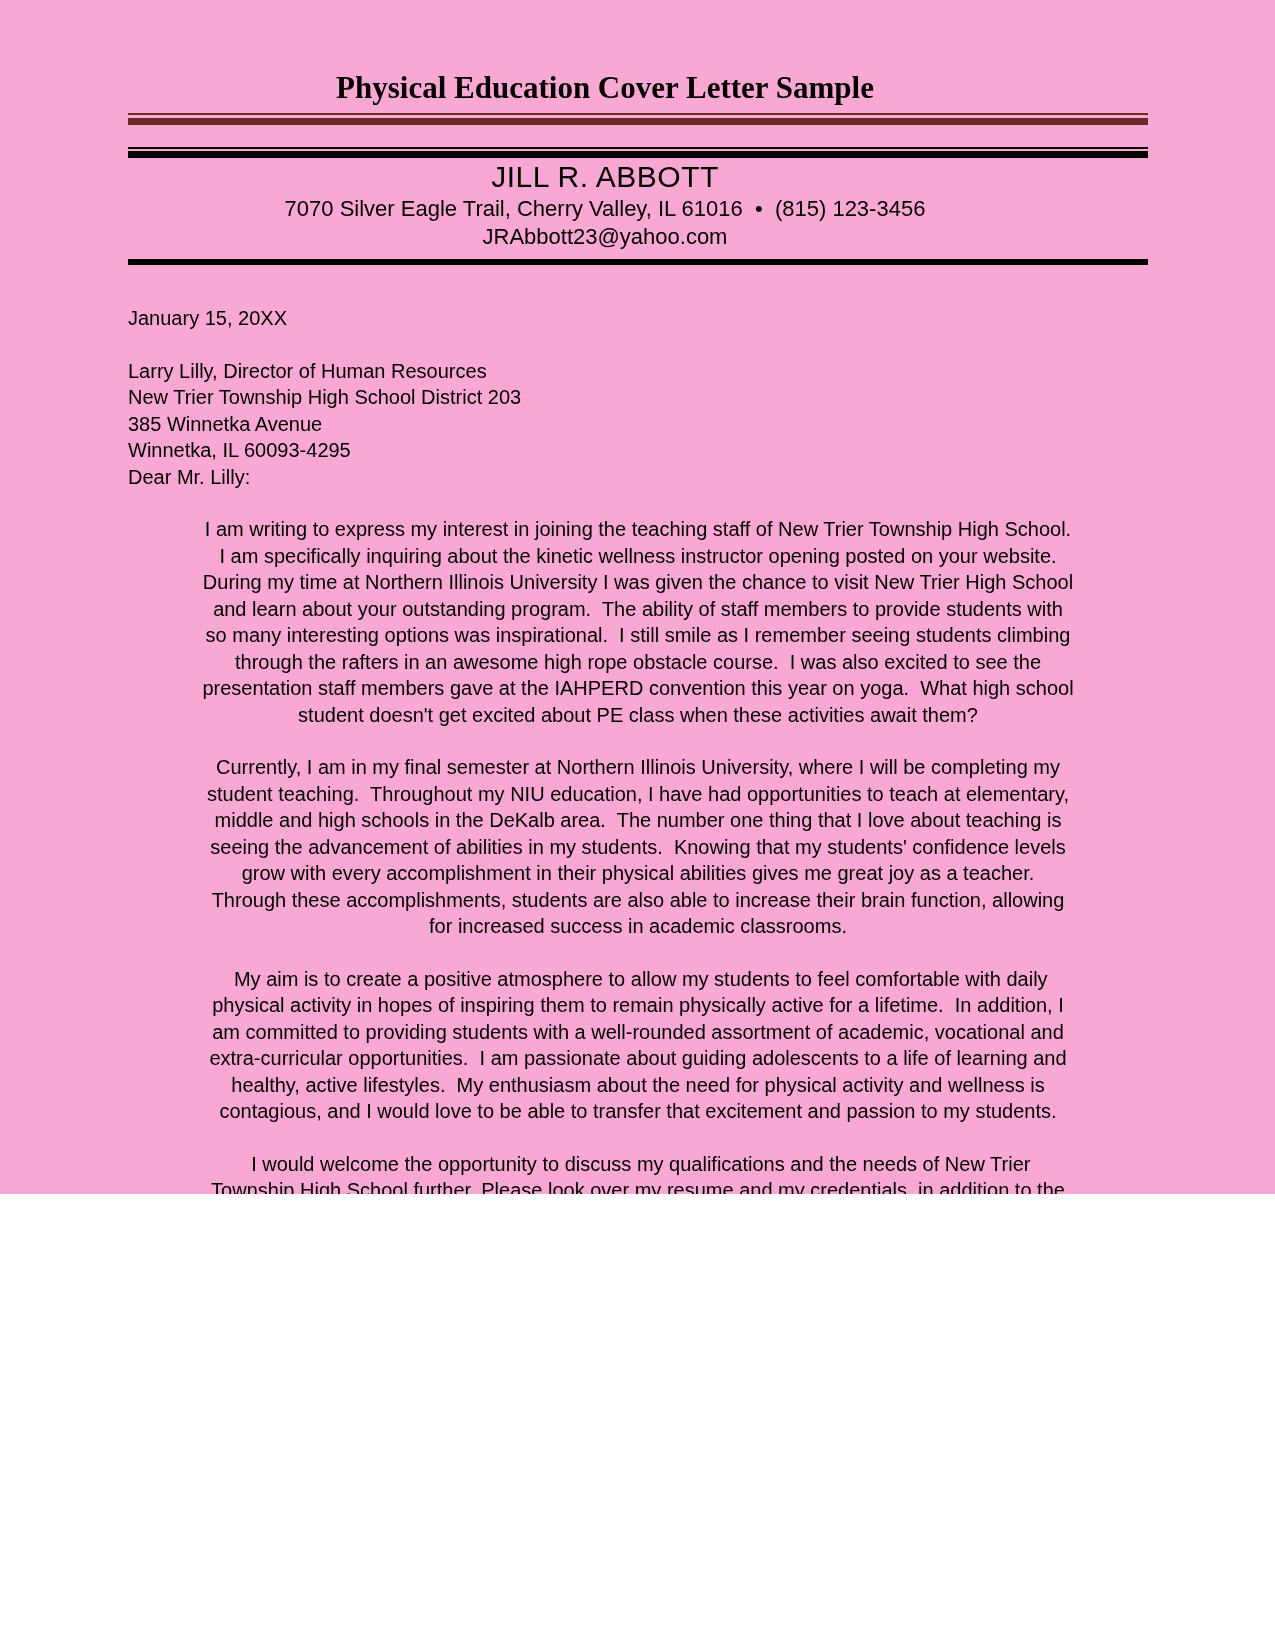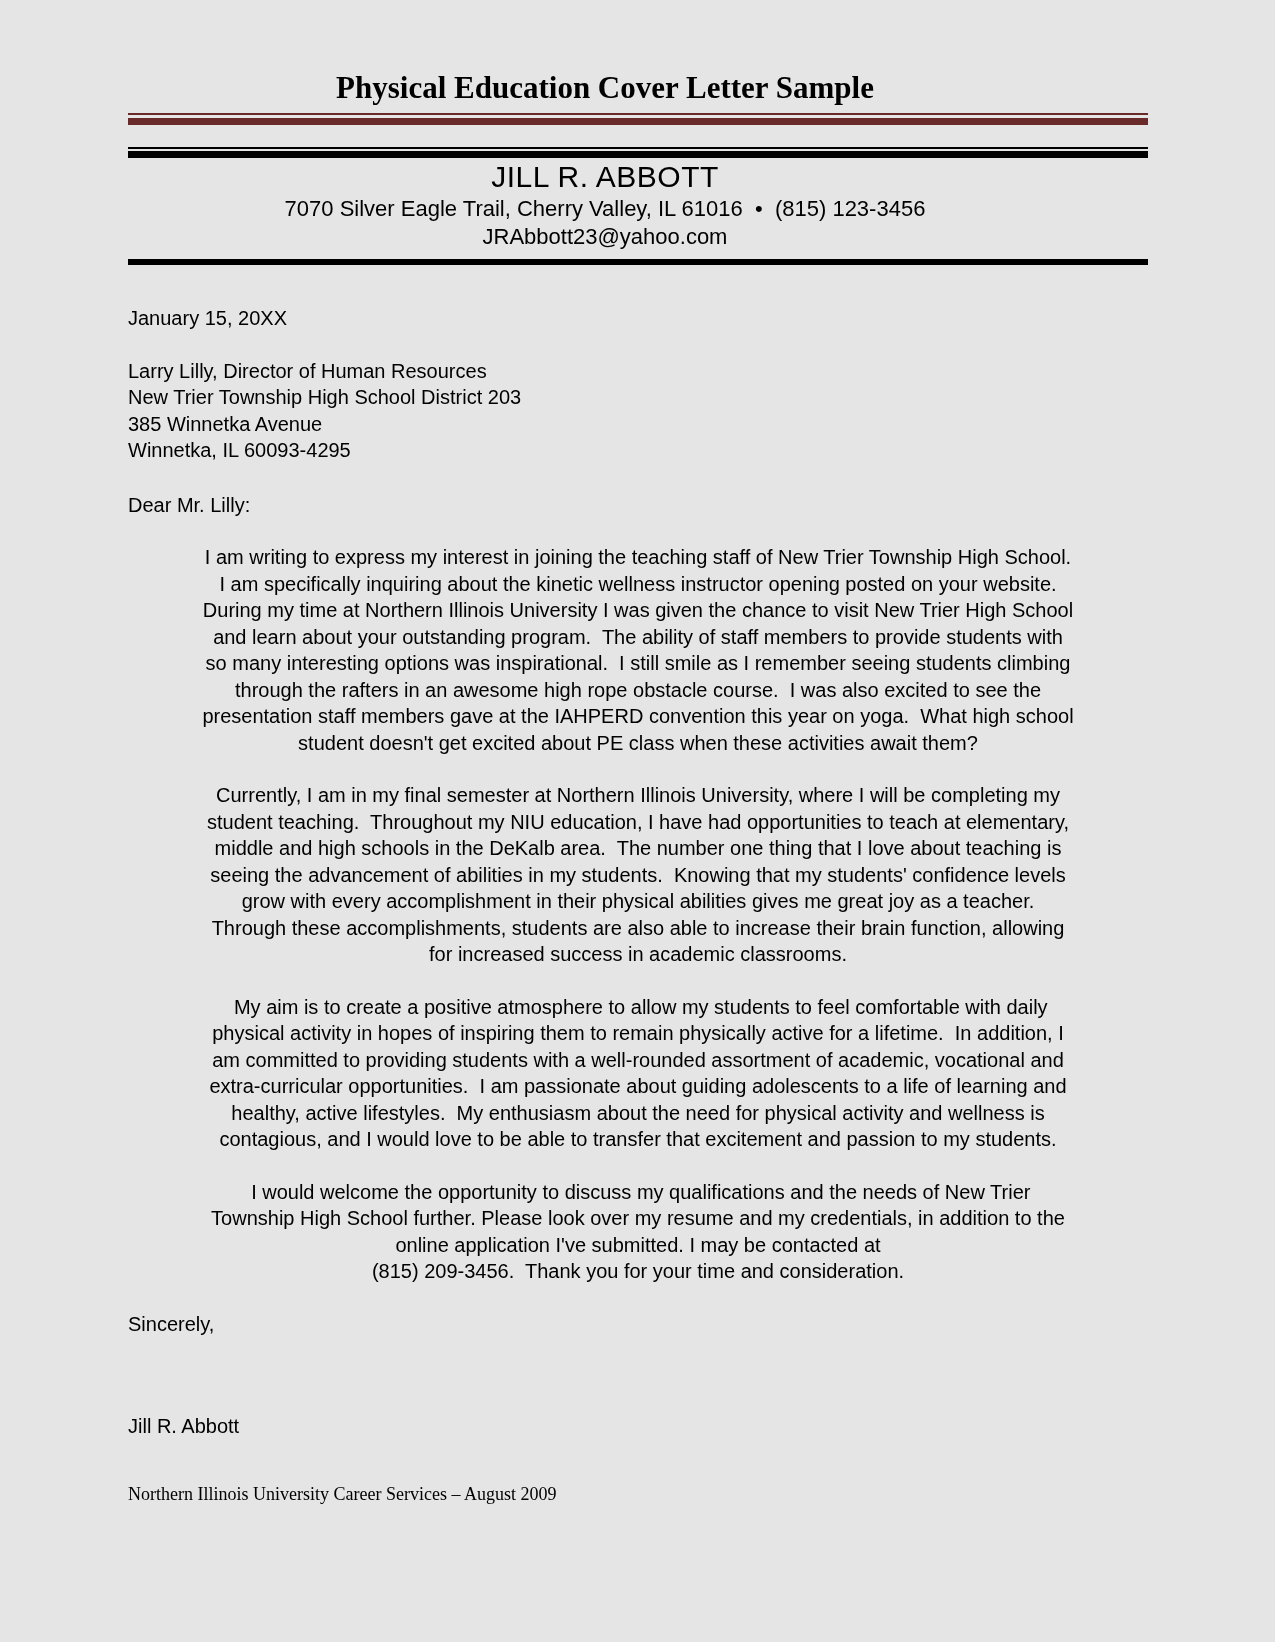--- a/index.html
+++ b/index.html
@@ -1,20 +1,20 @@
 <!DOCTYPE html>
 <html><head>
 <meta charset="utf-8">
 <style>
   html, body { margin: 0; padding: 0; background: #ffffff; }
   .page {
     position: relative;
     width: 1275px;
-    height: 1642px;
-    background: #e5e5e5;
+    height: 1194px;
+    background: #f9a8d4;
     box-sizing: border-box;
     padding: 70px 127px 0 128px;
     font-family: "Liberation Sans", sans-serif;
     color: #000000;
     overflow: hidden;
   }
   .doc-title {
     font-family: "Liberation Serif", serif;
     font-weight: 700;
     font-size: 31px;
@@ -42,21 +42,21 @@
     white-space: pre-wrap;
   }
   .lh-bottom-bar { height: 6px; margin-top: 8px; background: #000; }
   .body-text {
     font-size: 20px;
     line-height: 26.5px;
     white-space: pre-wrap;
   }
   .date-line   { margin-top: 40px; }
   .recipient   { margin-top: 26px; }
-  .salutation  { margin-top: 28px; }
+  .salutation  { }
   .para        { margin-top: 26px; text-align: center; }
   .closing     { margin-top: 26px; }
   .signature   { margin-top: 76px; }
   .page-footer {
     margin-top: 42px;
     font-family: "Liberation Serif", serif;
     font-size: 18px;
     line-height: 24px;
     white-space: pre-wrap;
   }

